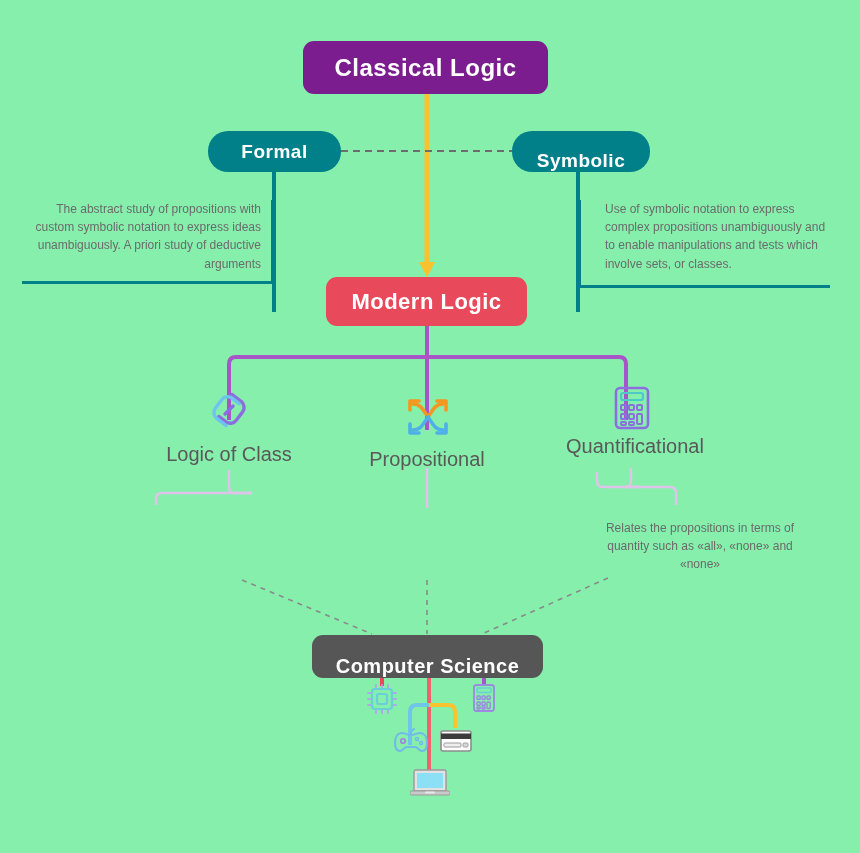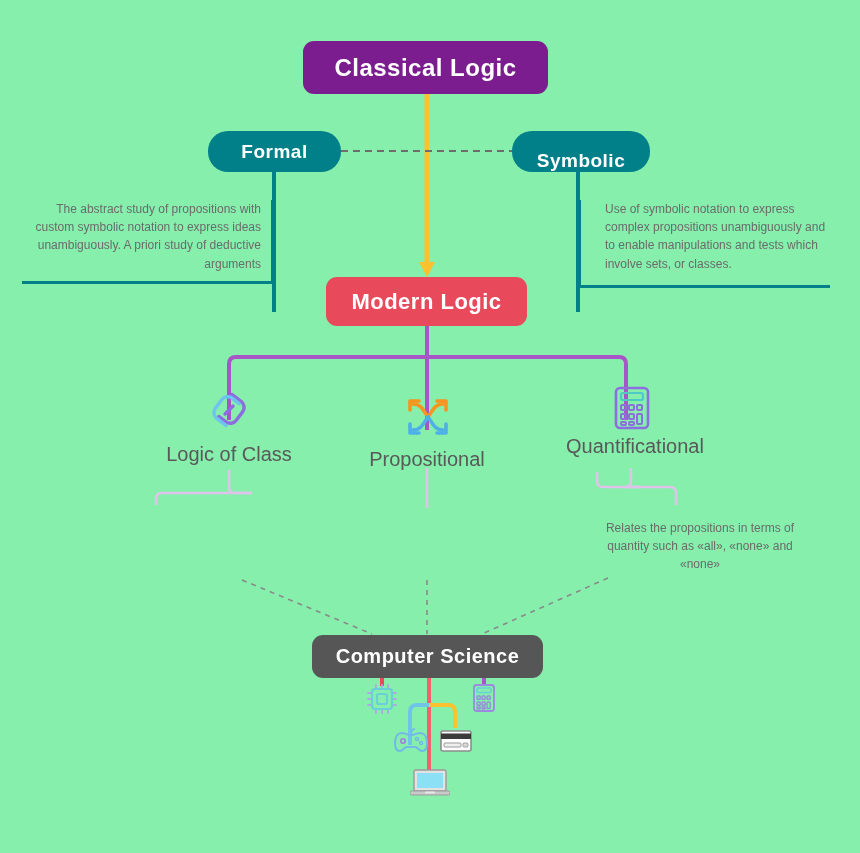--- a/index.html
+++ b/index.html
@@ -96,21 +96,21 @@
   </div>
 
   <div class="node node-teal" style="left:512px; top:131px; width:138px; height:41px; font-size:19px; border-radius:20px;align-items:flex-end;">
     <span>Symbolic</span>
   </div>
 
   <div class="node node-red" style="left:326px; top:277px; width:201px; height:49px; font-size:22px;">
     <span>Modern Logic</span>
   </div>
 
-  <div class="node node-dark" style="left:312px; top:635px; width:231px; height:43px; font-size:20px;">
+  <div class="node node-dark" style="left:312px; top:635px; width:231px; height:43px; font-size:20px;align-items:flex-end;">
     <span>Computer  Science</span>
   </div>
 
   <div class="desc desc-right bordered-left" style="left:22px; top:200px; width:252px; padding-right:10px; padding-bottom:8px;">
     <span>The abstract study of propositions with custom symbolic notation to express ideas unambiguously. A priori study of deductive arguments</span>
   </div>
 
   <div class="desc desc-left bordered-right" style="left:578px; top:200px; width:252px; padding-left:24px; padding-bottom:12px;">
     <span>Use of symbolic notation to express complex propositions unambiguously and to enable manipulations and tests which involve sets, or classes.</span>
   </div>

